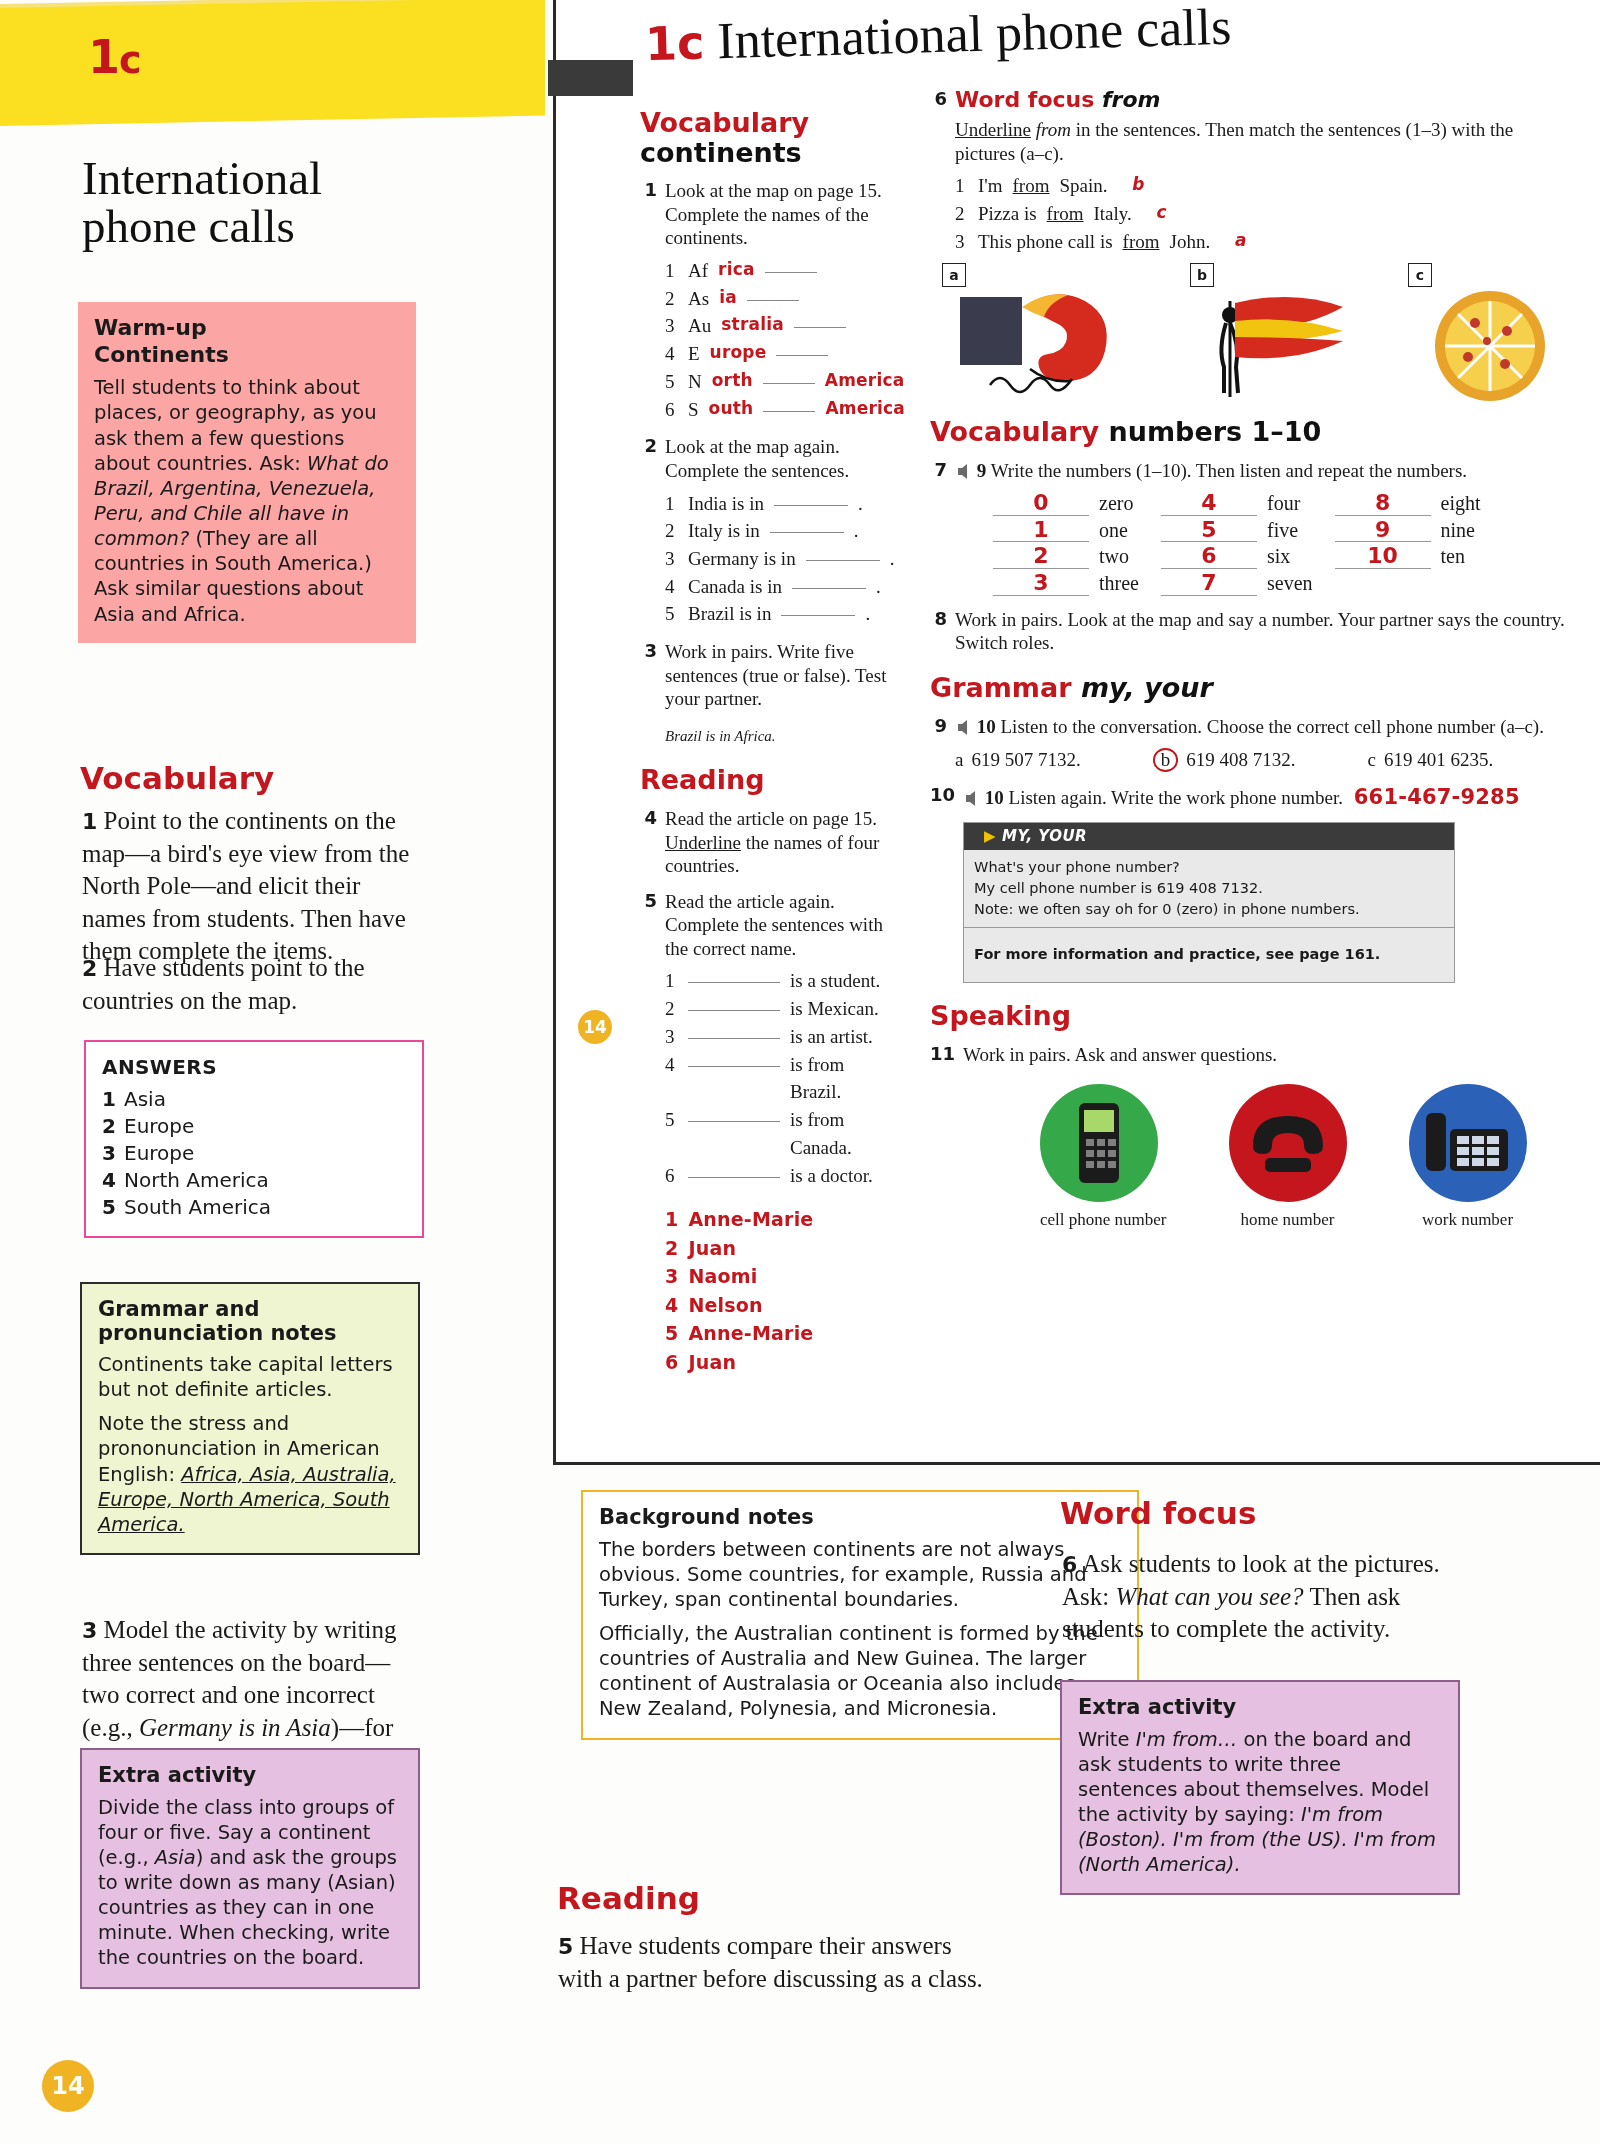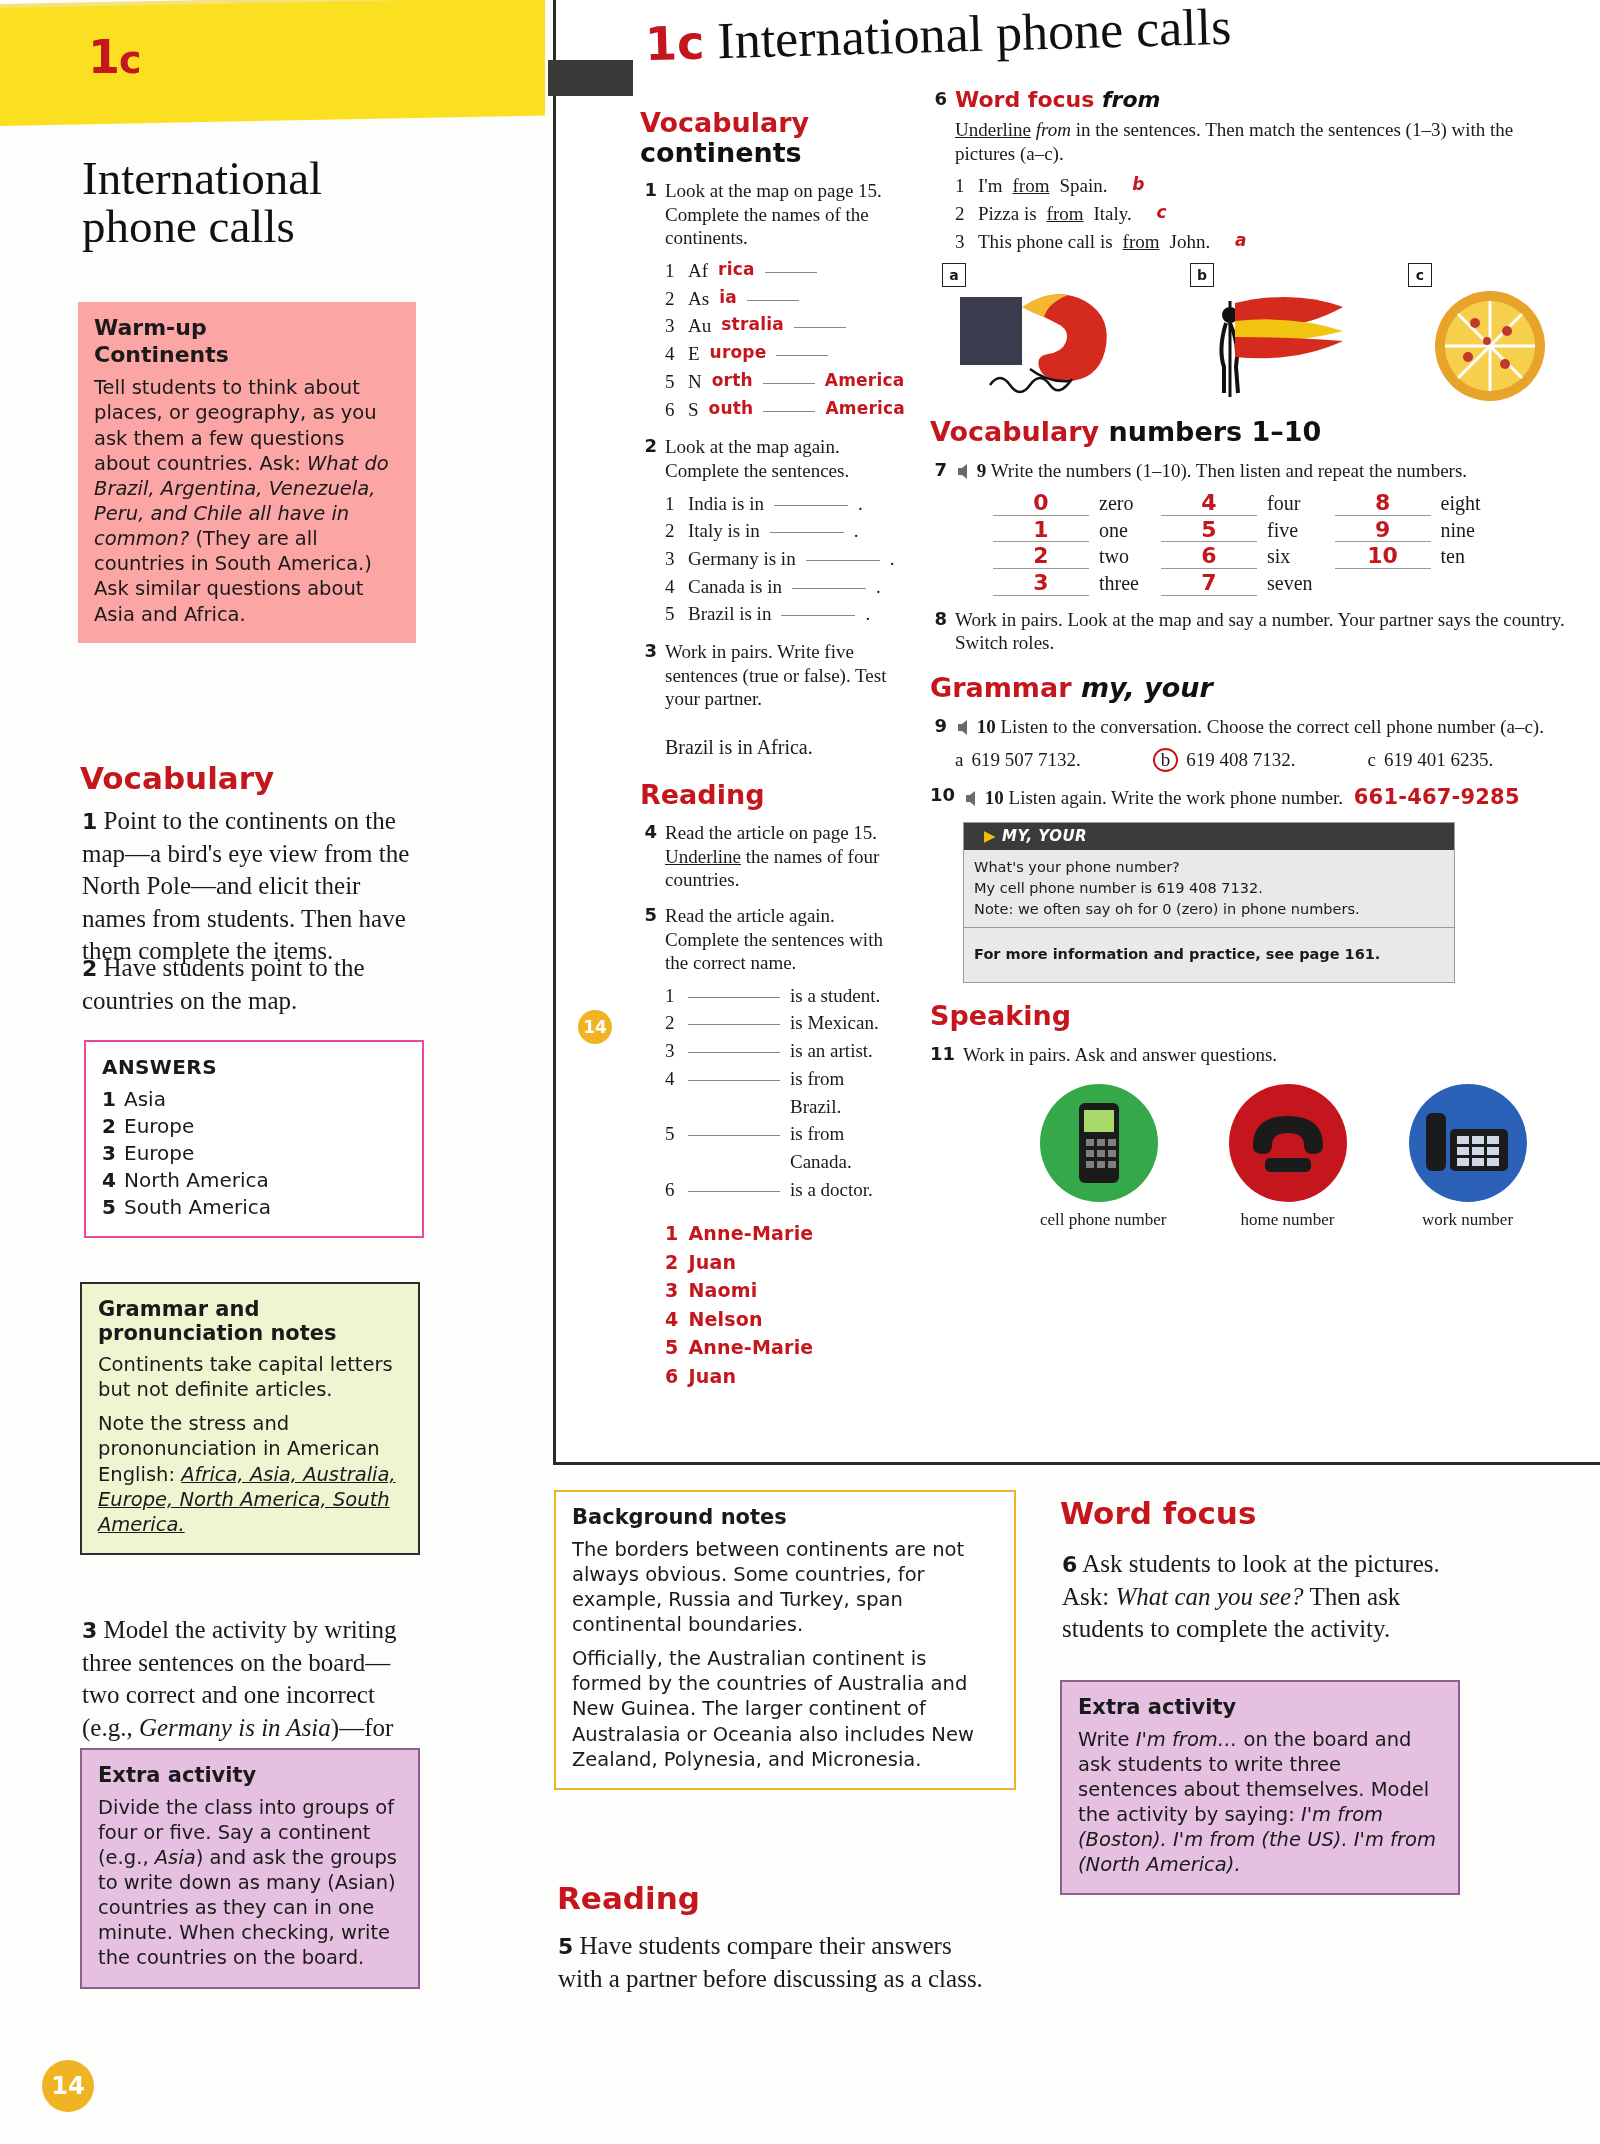--- a/index.html
+++ b/index.html
@@ -115,21 +115,21 @@
      border-radius:50%;background:#f0b323;color:#fff;font-family:"DejaVu Sans",sans-serif;
      font-weight:bold;font-size:17px;display:flex;align-items:center;justify-content:center;}
 
   .speak-icons{display:flex;gap:62px;margin-top:18px;margin-left:110px;}
   .spk{text-align:center;}
   .spk .circ{width:118px;height:118px;border-radius:50%;display:flex;
      align-items:center;justify-content:center;}
   .spk .lbl{font-family:"Liberation Serif",serif;font-size:17px;margin-top:8px;}
 
   
-  .bgnotes{position:absolute;left:554px;top:1490px;width:462px;background:#fff;
+  .bgnotes{position:absolute;left:581px;top:1490px;width:558px;background:#fff;
      border:2px solid #f0b323;}
   .wf-head{position:absolute;left:1060px;top:1495px;}
   .wf-body{position:absolute;left:1062px;top:1548px;width:390px;}
   .extra-r{position:absolute;left:1060px;top:1680px;width:400px;background:#e5c0e0;
      border:2px solid #8d5f8a;}
   .read-head{position:absolute;left:557px;top:1880px;}
   .read-body{position:absolute;left:558px;top:1930px;width:440px;}
 
   .footer-num{position:absolute;left:42px;top:2060px;width:52px;height:52px;
      border-radius:50%;background:#f0b323;color:#fff;font-family:"DejaVu Sans",sans-serif;
@@ -264,21 +264,21 @@
         <li><span class="ln">4</span><span>Canada is in</span><span class="blank"></span>.</li>
         <li><span class="ln">5</span><span>Brazil is in</span><span class="blank"></span>.</li>
       </ul>
     </div>
   </div>
 
   <div class="ex">
     <div class="n">3</div>
     <div class="bd">
       <span>Work in pairs. Write five sentences (true or false). Test your partner.</span>
-      <div style="margin-top:24px;font-size:20px;">Brazil is in Africa.</div>
+      <div style="font-style:italic;margin-top:16px;font-size:15px;">Brazil is in Africa.</div>
     </div>
   </div>
 
   <div class="sb-h" style="margin-top:20px;">Reading</div>
 
   <div class="ex">
     <div class="n">4</div>
     <div class="bd"><span>Read the article on page 15. </span><u>Underline</u><span> the names of four countries.</span></div>
   </div>
 

